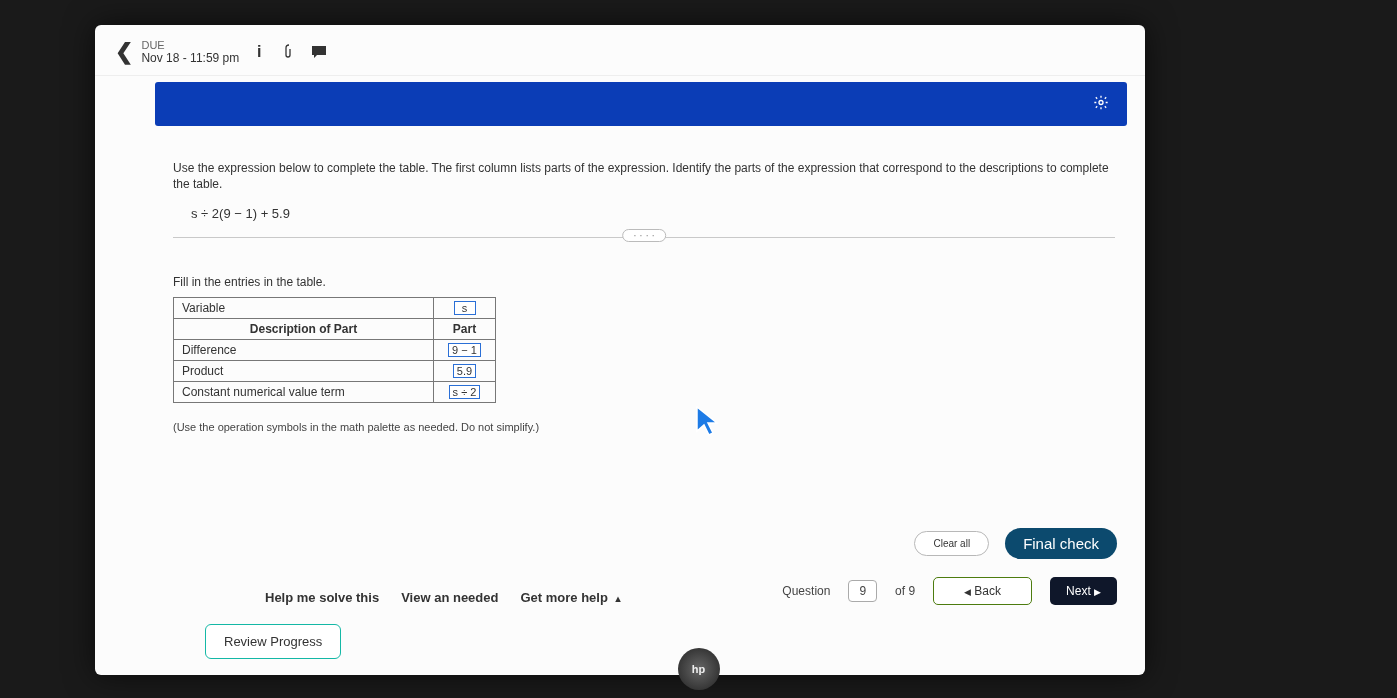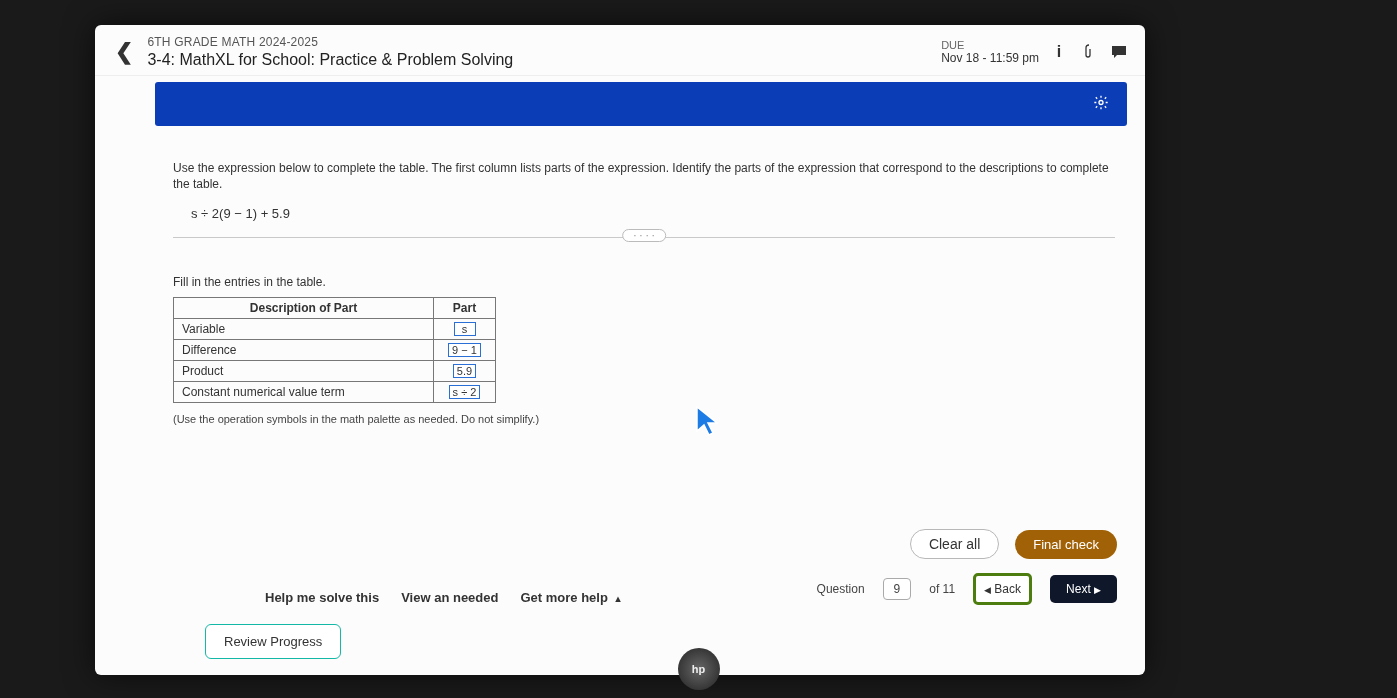--- a/index.html
+++ b/index.html
@@ -70,55 +70,55 @@
 .tbl { border-collapse: collapse; font-size: 12px; }
 .tbl th, .tbl td { border: 1px solid #777; padding: 3px 8px; }
 .tbl th.desc { text-align: center; font-weight: bold; width: 260px; }
 .tbl th.part { text-align: center; font-weight: bold; width: 62px; }
 .tbl td.label { font-weight: normal; }
 .partcell { text-align: center; }
 .ans {
   display: inline-block; border: 1px solid #2a6fd6; padding: 0px 3px;
   font-size: 11px; background: #fff; min-width: 22px;
 }
-.hint { font-size: 11px; color: #444; margin-top: 10px; }
+.hint { font-size: 11px; color: #444; margin-top: 18px; }
 
 .action-row {
   position: absolute; right: 28px; bottom: 116px;
   display: flex; gap: 16px; align-items: center;
 }
 .btn-clear {
   border: 1px solid #b8b8b8; background: #fff; color: #333;
-  border-radius: 18px; padding: 6px 18px; font-size: 14px; cursor: pointer;
+  border-radius: 18px; padding: 6px 18px; font-size: 10px; cursor: pointer;
 }
 .btn-final {
-  border: none; background: #a16207; color: #fff;
-  border-radius: 18px; padding: 7px 18px; font-size: 13px; cursor: pointer;
+  border: none; background: #0c4a6e; color: #fff;
+  border-radius: 18px; padding: 7px 18px; font-size: 15px; cursor: pointer;
 }
 
 .help-row {
   position: absolute; left: 170px; bottom: 70px;
   display: flex; gap: 22px; align-items: center;
   font-size: 13px; font-weight: 600; color: #333;
 }
 .help-link { cursor: pointer; }
 .help-link .caret { font-size: 10px; margin-left: 4px; }
 
 .nav-row {
   position: absolute; right: 28px; bottom: 70px;
   display: flex; gap: 18px; align-items: center;
   font-size: 12px; color: #444;
 }
 .qnum {
   border: 1px solid #aaa; border-radius: 4px; padding: 3px 10px;
   background: #fff; font-size: 12px;
 }
 .btn-nav-back {
-  border: 3px solid #4d7c0f; background: #fff; color: #333;
-  border-radius: 5px; padding: 6px 8px; font-size: 12px; cursor: pointer;
+  border: 1px solid #4d7c0f; background: #fff; color: #333;
+  border-radius: 5px; padding: 6px 30px; font-size: 12px; cursor: pointer;
 }
 .btn-nav-next {
   border: none; background: #0f172a; color: #fff;
   border-radius: 5px; padding: 7px 16px; font-size: 12px; cursor: pointer;
 }
 .tri { font-size: 9px; }
 
 .review-btn {
   position: absolute; left: 110px; bottom: 16px;
   border: 1px solid #14b8a6; background: #fff; color: #333;
@@ -139,24 +139,20 @@
   font-size: 11px;
 }
 </style>
 </head>
 <body>
 
 <div class="screen">
 
   <div class="header">
     <div class="back-btn">❮</div>
-    <div class="titles">
-      <div class="course-line">6TH GRADE MATH 2024-2025</div>
-      <div class="assign-line">3-4: MathXL for School: Practice &amp; Problem Solving</div>
-    </div>
     <div class="due-block">
       <div class="due-label">DUE</div>
       <div class="due-val">Nov 18 - 11:59 pm</div>
     </div>
     <div class="hdr-icons">
       <span class="hdr-icon">
           <b>i</b>
         </span>
       <span class="hdr-icon">
         <svg width="12" height="16" viewBox="0 0 12 16">
@@ -187,26 +183,26 @@
     <div class="hr-wrap">
       <hr class="hr-line">
       <span class="pill">· · · ·</span>
     </div>
 
     <p class="fill-label">Fill in the entries in the table.</p>
 
     <table class="tbl">
       <tbody>
           <tr>
+        <td class="label">Variable</td>
+        <td class="partcell"><span class="ans">s</span></td>
+      </tr>
+      <tr>
         <th class="desc">Description of Part</th>
         <th class="part">Part</th>
-      </tr>
-      <tr>
-        <td class="label">Variable</td>
-        <td class="partcell"><span class="ans">s</span></td>
       </tr>
       <tr>
         <td class="label">Difference</td>
         <td class="partcell"><span class="ans">9 − 1</span></td>
       </tr>
       <tr>
         <td class="label">Product</td>
         <td class="partcell"><span class="ans">5.9</span></td>
       </tr>
       <tr>
@@ -228,21 +224,21 @@
     <span class="help-link">View an needed</span>
     <span class="help-link">
       <span>Get more help</span>
       <span class="caret">▴</span>
     </span>
   </div>
 
   <div class="nav-row">
     <span>Question</span>
     <span class="qnum">9</span>
-    <span>of 11</span>
+    <span>of 9</span>
     <button class="btn-nav-back">
       <span class="tri">◀</span>
       <span>Back</span>
     </button>
     <button class="btn-nav-next">
       <span>Next</span>
       <span class="tri">▶</span>
     </button>
   </div>
 

